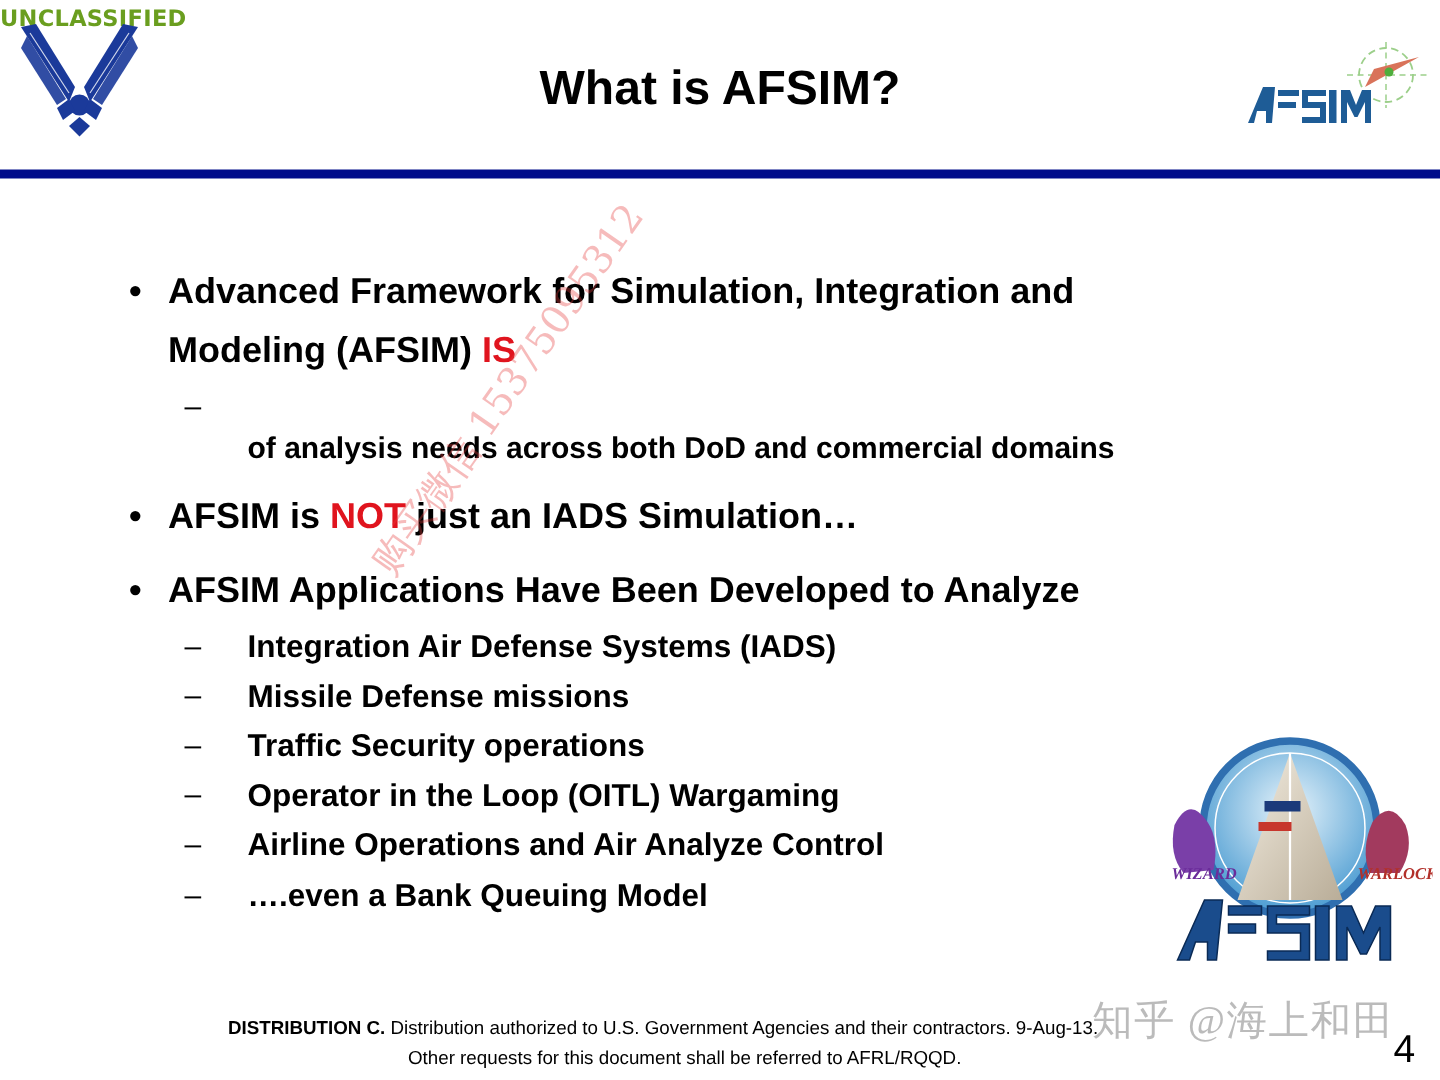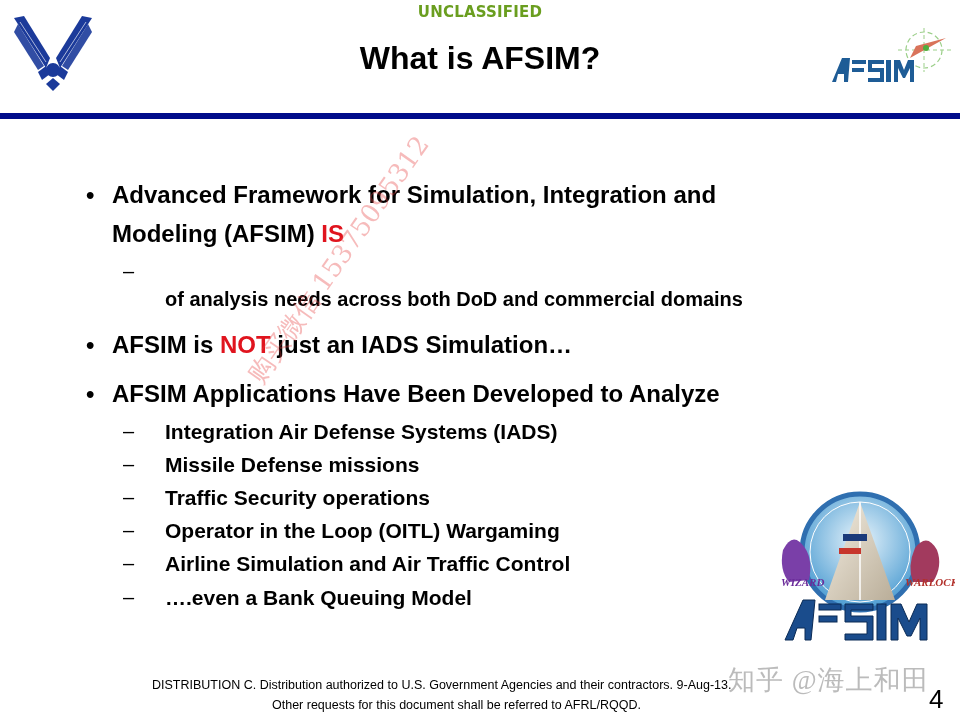--- a/index.html
+++ b/index.html
@@ -1,20 +1,20 @@
 <!DOCTYPE html>
 <html><head>
   <meta charset="utf-8">
   <style>
     * { margin: 0; padding: 0; box-sizing: border-box; }
     html, body { width: 960px; height: 720px; background: #ffffff; overflow: hidden; }
     body { position: relative; font-family: "Liberation Sans", sans-serif; color: #000; }
 
     .classification {
-      position: absolute; top: 3px; left: 0; width: 960px; text-align: center;
+      position: absolute; top: 3px; left: 0; width: 960px; text-align: left;
       font-family: "DejaVu Sans", sans-serif; font-weight: bold; font-size: 15px;
       color: #6a9e1f; letter-spacing: 0.2px;
     }
     .title {
       position: absolute; top: 40px; left: 0; width: 960px; text-align: center;
       font-family: "Liberation Sans", sans-serif; font-weight: bold; font-size: 32px;
       color: #000;
     }
     .af-logo { position: absolute; left: 10px; top: 14px; width: 86px; height: 78px; }
     .afsim-logo-top { position: absolute; left: 826px; top: 28px; width: 128px; height: 60px; }
@@ -52,21 +52,21 @@
     }
 
     .afsim-badge { position: absolute; left: 765px; top: 490px; width: 190px; height: 160px; }
 
     .footer {
       position: absolute; left: 0; top: 675px; width: 960px; text-align: center;
       font-family: "Liberation Sans", sans-serif; font-size: 12.5px; color: #000; line-height: 20px;
     }
     .footer .line1 { position: absolute; left: 152px; top: 0; white-space: nowrap; }
     .footer .line2 { position: absolute; left: 272px; top: 20px; white-space: nowrap; }
-    .footer b { font-weight: normal; }
+    .footer b { font-weight: bold; }
     .zhihu-mark {
       position: absolute; left: 728px; top: 662px; font-size: 27px; color: rgba(150,150,150,0.65);
       font-family: Liberation Serif, serif; white-space: nowrap; letter-spacing: 1px;
     }
     .page-number {
       position: absolute; left: 929px; top: 684px; font-size: 26px; color: #000;
       font-family: "Liberation Sans", sans-serif;
     }
   </style>
 </head>
@@ -146,21 +146,21 @@
   <div class="sub2" style="top:481px;">
     <span class="dash">–</span>
     <span>Traffic Security operations</span>
   </div>
   <div class="sub2" style="top:514px;">
     <span class="dash">–</span>
     <span>Operator in the Loop (OITL) Wargaming</span>
   </div>
   <div class="sub2" style="top:547px;">
     <span class="dash">–</span>
-    <span>Airline Simulation and Air Traffic Control</span>
+    <span>Airline Operations and Air Analyze Control</span>
   </div>
   <div class="sub2" style="top:581px;">
     <span class="dash">–</span>
     <span>….even a Bank Queuing Model</span>
   </div>
 </div>
 
 <div class="watermark">购买微信 15375095312</div>
 
 <svg class="afsim-badge" viewBox="0 0 190 160">

